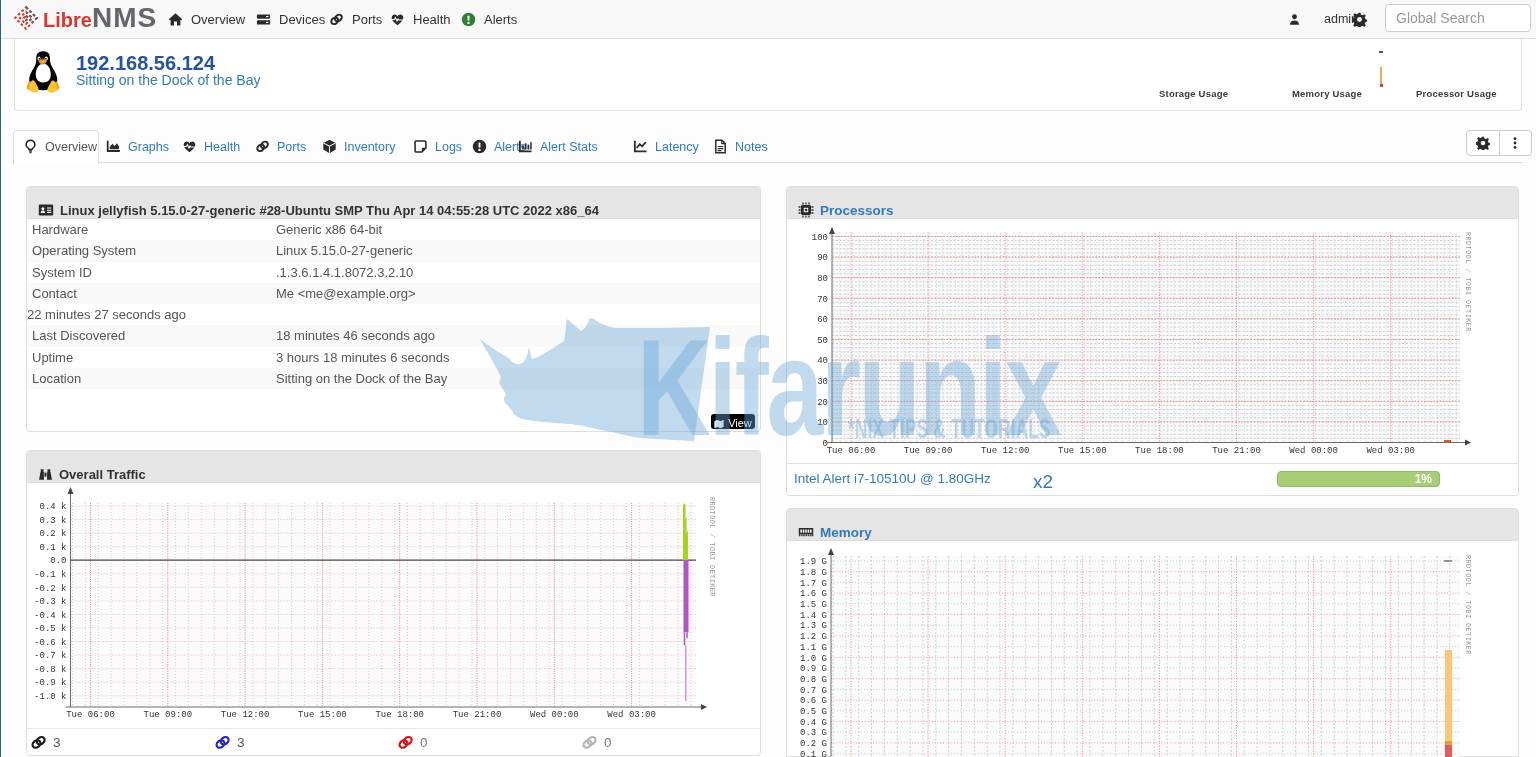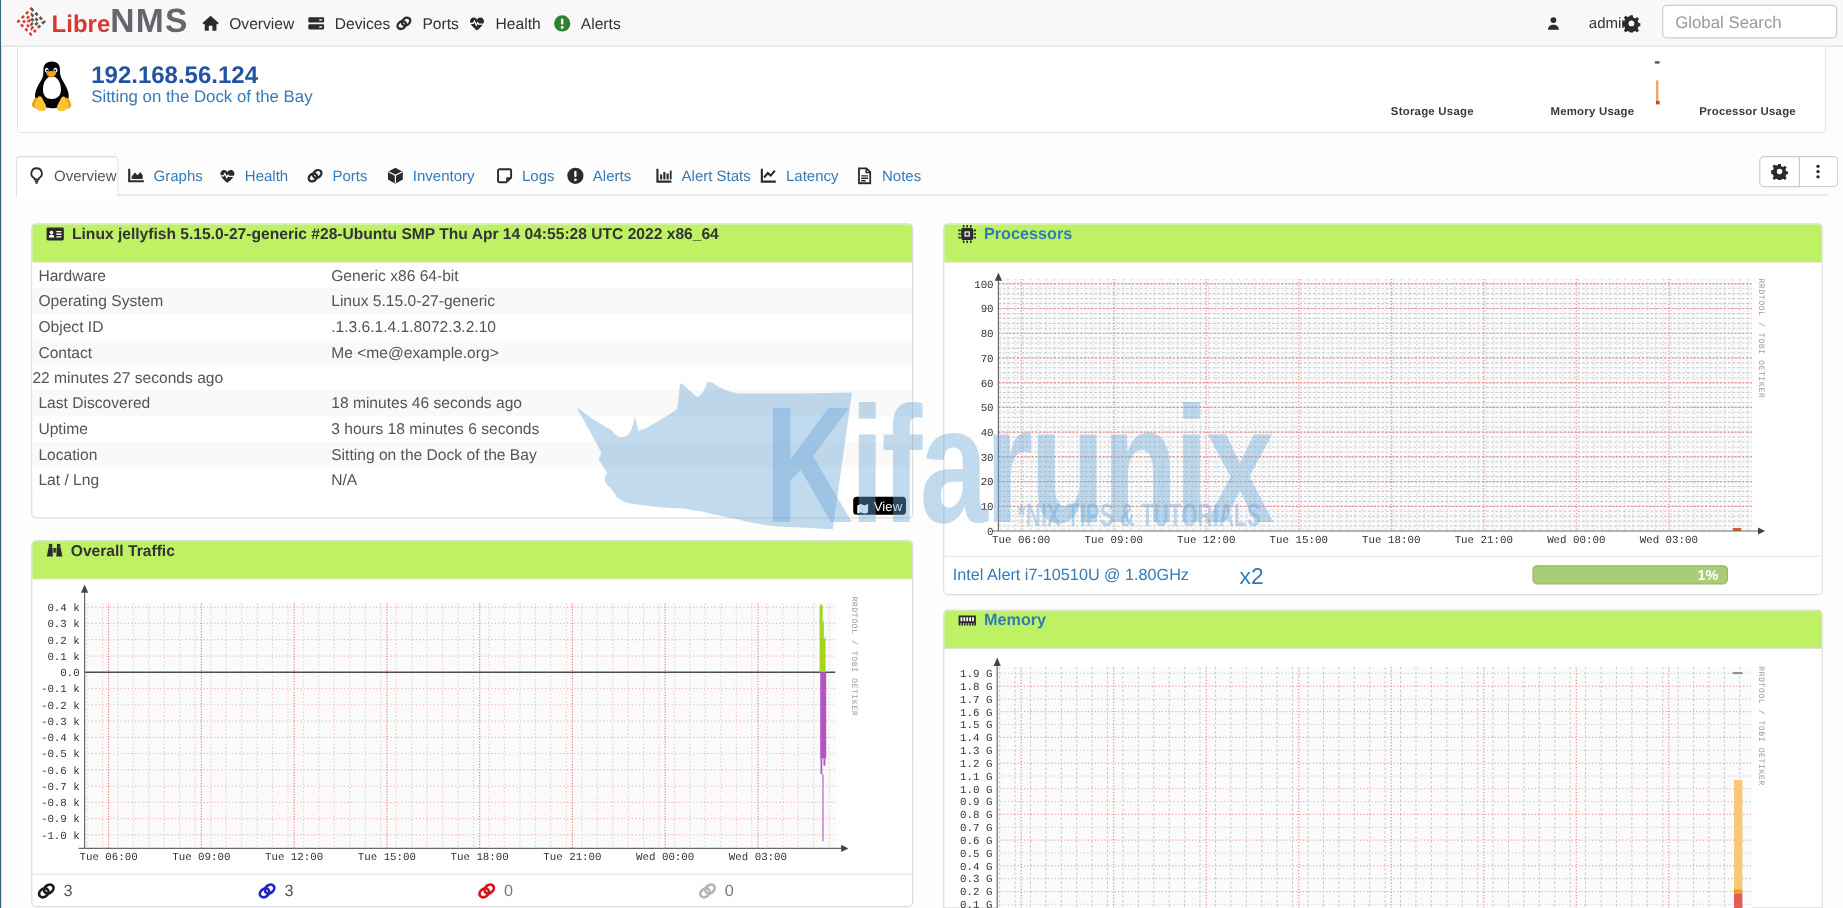--- a/index.html
+++ b/index.html
@@ -1,19 +1,19 @@
 <!DOCTYPE html>
 <html><head><meta charset="utf-8"><style>
 *{margin:0;padding:0;box-sizing:border-box}
 html,body{width:1536px;height:757px;overflow:hidden;background:#fdfdfd;
   font-family:"Liberation Sans",sans-serif;position:relative}
 .abs{position:absolute}
 .panel{position:absolute;background:#fff;border:1px solid #ddd;border-radius:4px}
-.phead{height:32px;background:#bef264;border-bottom:1px solid #ddd;border-radius:3px 3px 0 0;
-  display:flex;align-items:flex-start;padding:0 11px;gap:6px;font-size:13px;font-weight:bold;color:#333}
+.phead{height:32px;background:#e5e5e5;border-bottom:1px solid #ddd;border-radius:3px 3px 0 0;
+  display:flex;align-items:flex-end;padding:0 11px;gap:6px;font-size:13px;font-weight:bold;color:#333}
 .tab{position:absolute;top:0;height:33px;display:flex;align-items:center;gap:7px;
   font-size:12.5px;color:#337ab7}
 .lbl{position:absolute;font-size:9.5px;font-weight:bold;color:#3a3a3a;letter-spacing:.2px}
 </style></head><body>
 <div class="abs" style="left:0;top:0;width:1px;height:757px;background:#35617f"></div>
 <div class="abs" style="left:1px;top:0;width:1535px;height:39px;background:#f8f8f8;border-bottom:1px solid #ddd"></div>
 <div class="abs" style="left:13px;top:5px"><svg width="26" height="26" viewBox="0 0 26 26">
       <defs>
         <clipPath id="lgclip">
           <rect x="13.2" y="1" width="13" height="16.5"></rect>
@@ -151,21 +151,21 @@
     <span>Logs</span>
   </div>
 <div class="tab" style="left:472px;top:130px;color:#337ab7">
     <svg width="15" height="15" viewBox="0 0 16 16">
       <circle cx="8" cy="8" r="7.2" fill="#2b2b2b"></circle>
       <rect x="7" y="3.6" width="2" height="5.6" rx="1" fill="#fff"></rect>
       <circle cx="8" cy="11.6" r="1.25" fill="#fff"></circle>
     </svg>
     <span>Alerts</span>
   </div>
-<div class="tab" style="left:546px;top:130px;color:#337ab7">
+<div class="tab" style="left:518px;top:130px;color:#337ab7">
     <svg width="15" height="15" viewBox="0 0 16 16">
       <path d="M2 1.8v11.4h12.4" stroke="#2b2b2b" stroke-width="1.9" fill="none"></path>
       <rect x="4.3" y="6.8" width="1.9" height="4.4" fill="#2b2b2b"></rect>
       <rect x="7.2" y="4.6" width="1.9" height="6.6" fill="#2b2b2b"></rect>
       <rect x="10.1" y="6" width="1.9" height="5.2" fill="#2b2b2b"></rect>
       <rect x="13" y="3.4" width="1.6" height="7.8" fill="#2b2b2b"></rect>
     </svg>
     <span>Alert Stats</span>
   </div>
 <div class="tab" style="left:633px;top:130px;color:#337ab7">
@@ -211,45 +211,41 @@
     <div style="font-size:13px;color:#555">
       <div style="display:flex;height:21.3px;line-height:21.3px;background:#fff">
         <div style="width:249px;padding-left:5px">Hardware</div>
         <div>Generic x86 64-bit</div>
       </div>
       <div style="display:flex;height:21.3px;line-height:21.3px;background:#f9f9f9">
         <div style="width:249px;padding-left:5px">Operating System</div>
         <div>Linux 5.15.0-27-generic</div>
       </div>
       <div style="display:flex;height:21.3px;line-height:21.3px;background:#fff">
-        <div style="width:249px;padding-left:5px">Object ID</div>
+        <div style="width:249px;padding-left:5px">System ID</div>
         <div>.1.3.6.1.4.1.8072.3.2.10</div>
       </div>
       <div style="display:flex;height:21.3px;line-height:21.3px;background:#f9f9f9">
         <div style="width:249px;padding-left:5px">Contact</div>
         <div>Me &lt;me@example.org&gt;</div>
       </div>
       <div style="display:flex;height:21.3px;line-height:21.3px;background:#fff">
         <div>22 minutes 27 seconds ago</div>
       </div>
       <div style="display:flex;height:21.3px;line-height:21.3px;background:#f9f9f9">
         <div style="width:249px;padding-left:5px">Last Discovered</div>
         <div>18 minutes 46 seconds ago</div>
       </div>
       <div style="display:flex;height:21.3px;line-height:21.3px;background:#fff">
         <div style="width:249px;padding-left:5px">Uptime</div>
         <div>3 hours 18 minutes 6 seconds</div>
       </div>
       <div style="display:flex;height:21.3px;line-height:21.3px;background:#f9f9f9">
         <div style="width:249px;padding-left:5px">Location</div>
         <div>Sitting on the Dock of the Bay</div>
-      </div>
-      <div style="display:flex;height:21.3px;line-height:21.3px;background:#fff">
-        <div style="width:249px;padding-left:5px">Lat / Lng</div>
-        <div>N/A</div>
       </div>
     </div>
     <div class="abs" style="left:685px;top:227px;width:45px;height:15px"></div>
   </div>
 <div class="abs" style="left:711px;top:414px;width:44px;height:15px;background:#000000;border-radius:3px;color:#fff;font-size:11px;display:flex;align-items:flex-end;justify-content:center;gap:4px">
     <svg width="10" height="10" viewBox="0 0 16 16">
       <path d="m1 3.5 4.2-1.8 5.6 1.8L15 1.7v10.8l-4.2 1.8-5.6-1.8L1 14.3Zm4.2-1.8v10.8m5.6-9v10.8" fill="#fff" stroke="#337ab7" stroke-width="0"></path>
       <path d="M1 3.5 5.2 1.7v10.8L1 14.3Zm5.2-1.3 3.6 1.2v10.7L6.2 12.9Zm4.6 1.3L15 1.7v10.8l-4.2 1.8Z" fill="#fff"></path>
     </svg>
     <span>View</span>

